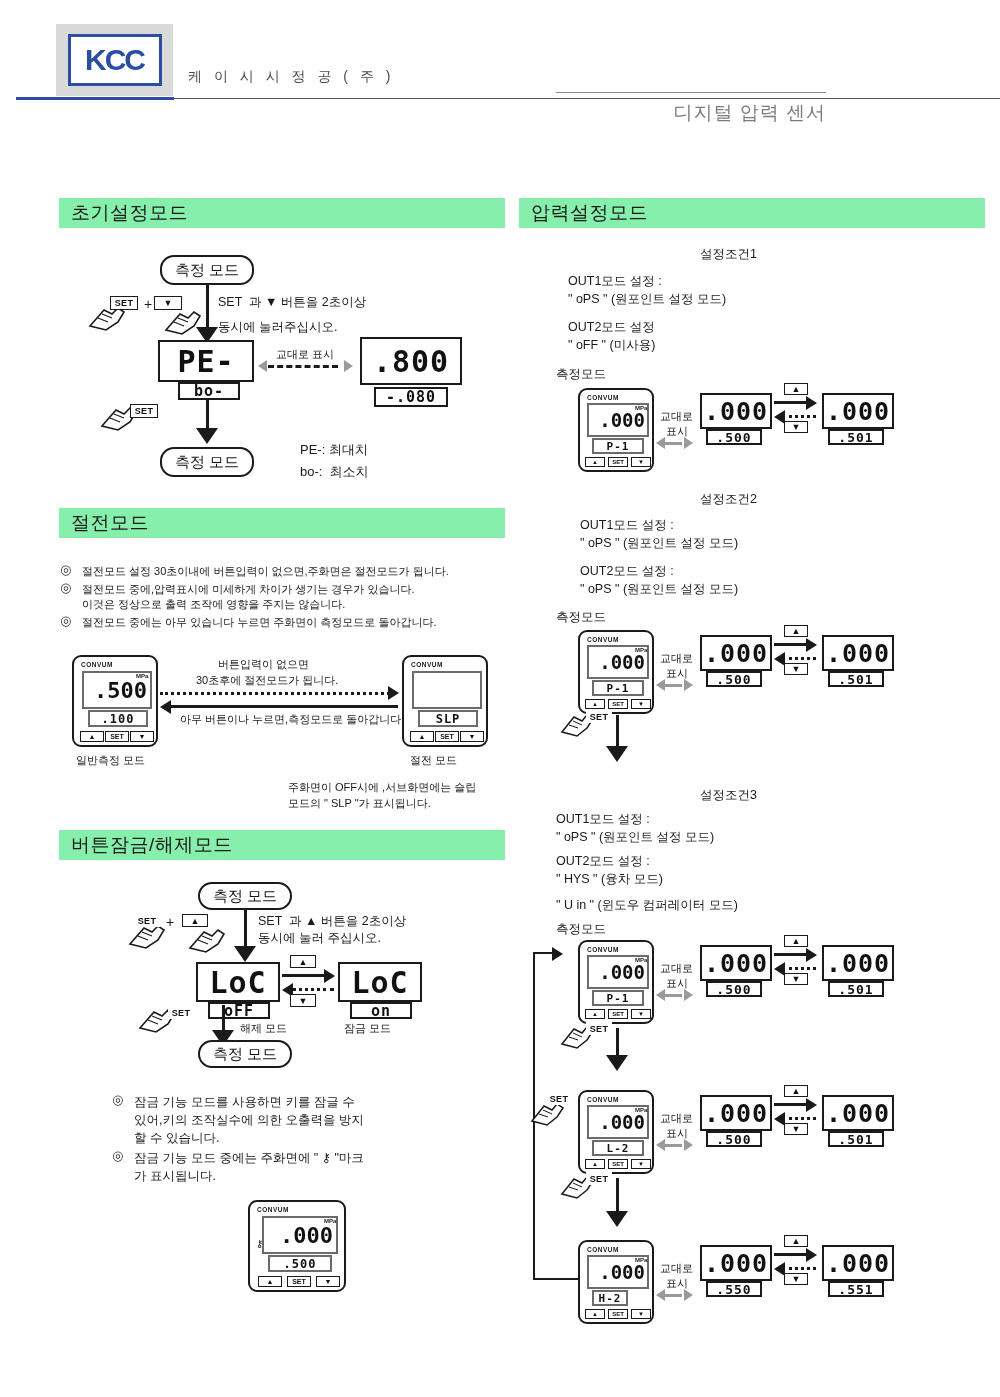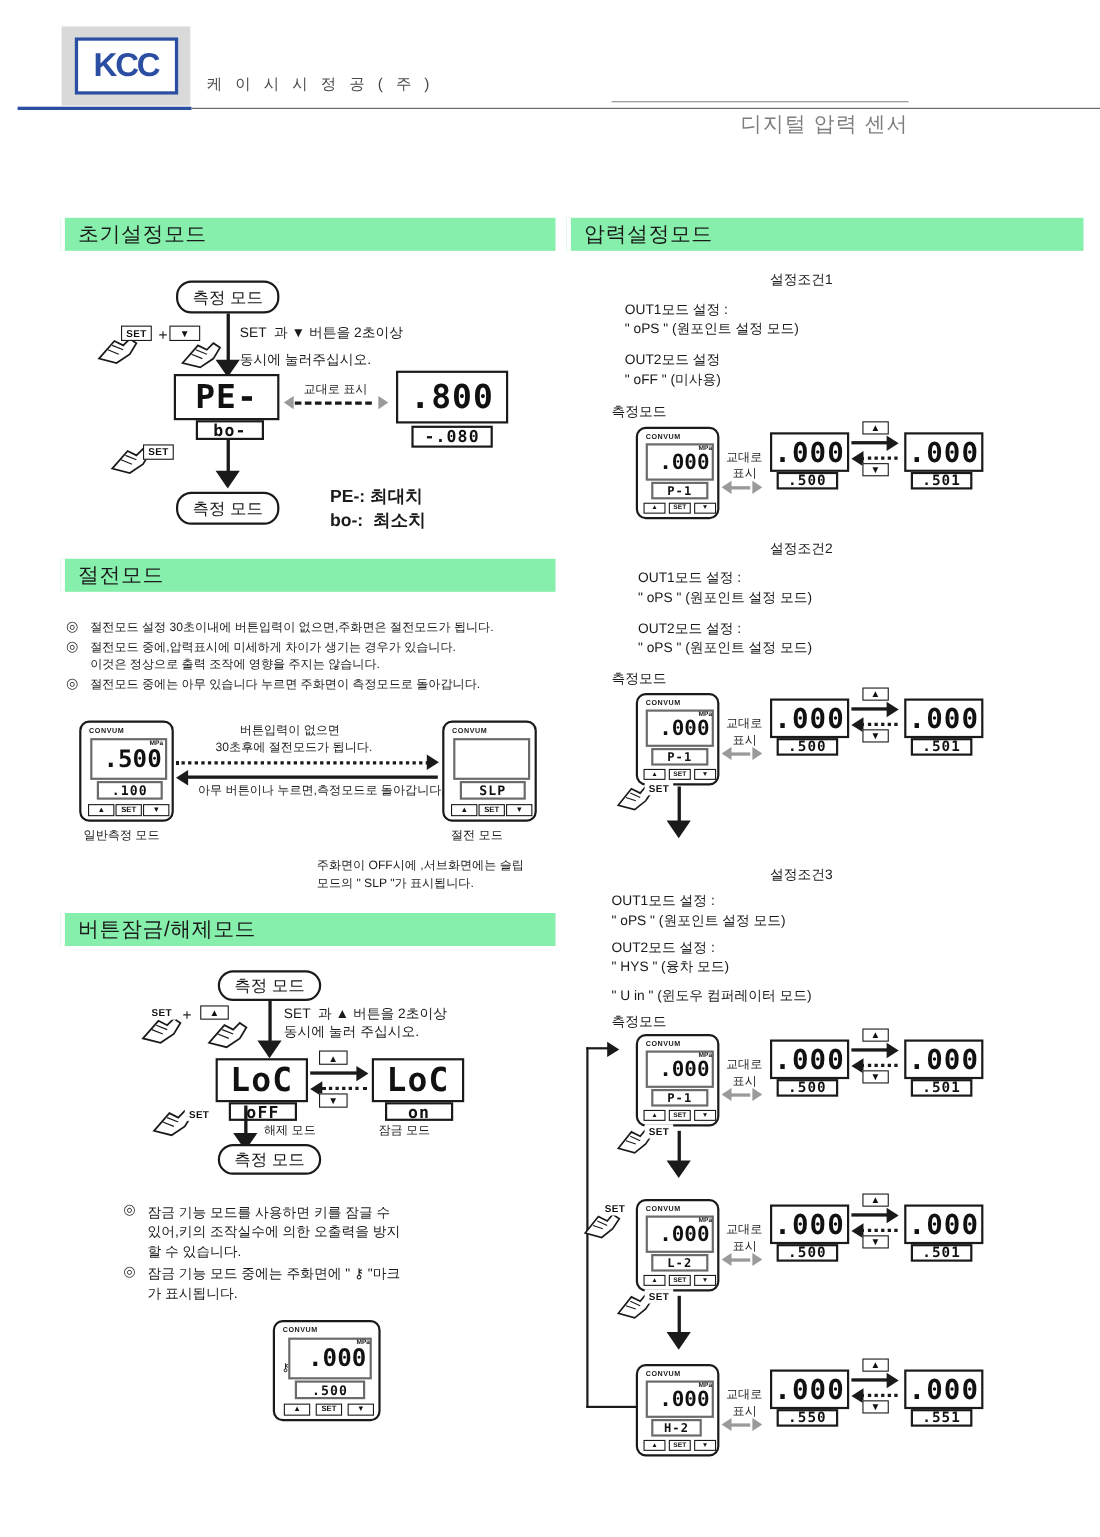--- a/index.html
+++ b/index.html
@@ -56,21 +56,21 @@
     position:absolute; height:30px; background:#86efac;
     border-left:4px solid #ffffff;
     display:flex; align-items:center; padding-left:12px;
   }
   .banner span { font-size:19px; color:#1a1a1a; letter-spacing:0.5px; }
 
   
   .t { position:absolute; font-size:12.5px; color:#1a1a1a; line-height:1.45; white-space:pre; }
   .t-sm { position:absolute; font-size:11px; color:#1a1a1a; line-height:1.4; white-space:pre; }
   .t-md { position:absolute; font-size:14px; color:#1a1a1a; line-height:1.45; white-space:pre; }
-  .t-lg { position:absolute; font-size:16px; color:#1a1a1a; line-height:1.5; white-space:pre;font-weight:bold; }
+  .t-lg { position:absolute; font-size:13px; color:#1a1a1a; line-height:1.5; white-space:pre; }
   .bullet { position:absolute; font-size:13px; color:#333; }
 
   
   .modebox {
     position:absolute; border:2.5px solid #1a1a1a; border-radius:14px;
     background:#fff; display:flex; align-items:center; justify-content:center;
     font-size:15px; color:#111;
   }
 
   
@@ -525,21 +525,21 @@
   <path d="M9 19 L18 22 M13 15 L22 19" stroke="#1a1a1a" stroke-width="1"></path>
 </svg>
 <div class="key" style="left:586px; top:1172px; width:26px; height:13px; border:none;">SET</div>
 <div class="vline" style="left:616px; top:1178px; height:38px;"></div>
 <div class="arrow-down" style="left:606px; top:1211px;"></div>
 
 <div class="device" style="left:578px; top:1240px; width:76px; height:84px;">
   <div class="dev-brand">CONVUM</div>
   <div class="dev-main" style="left:7px; top:13px; width:62px; height:34px; font-size:19px; padding-right:2px;">.000</div>
   <div class="dev-unit" style="left:55px; top:15px;">MPa</div>
-  <div class="dev-sub" style="left:12px; top:48px; width:46px; height:16px; font-size:11px;">H-2</div>
+  <div class="dev-sub" style="left:12px; top:48px; width:36px; height:16px; font-size:11px;">H-2</div>
   <div class="dev-keys" style="left:5px; top:67px; width:66px;">
     <div class="dev-key" style="width:20px;height:10px;font-size:6px;">▲</div>
     <div class="dev-key" style="width:20px;height:10px;font-size:6px;">SET</div>
     <div class="dev-key" style="width:20px;height:10px;font-size:6px;">▼</div>
   </div>
 </div>
 <div class="t-sm" style="left:660px; top:1261px;">교대로</div>
 <div class="t-sm" style="left:666px; top:1276px;">표시</div>
 <div class="gray-arrow-l" style="left:656px; top:1289px;"></div>
 <div class="gray-dbl" style="left:664px; top:1294px; width:18px;"></div>

